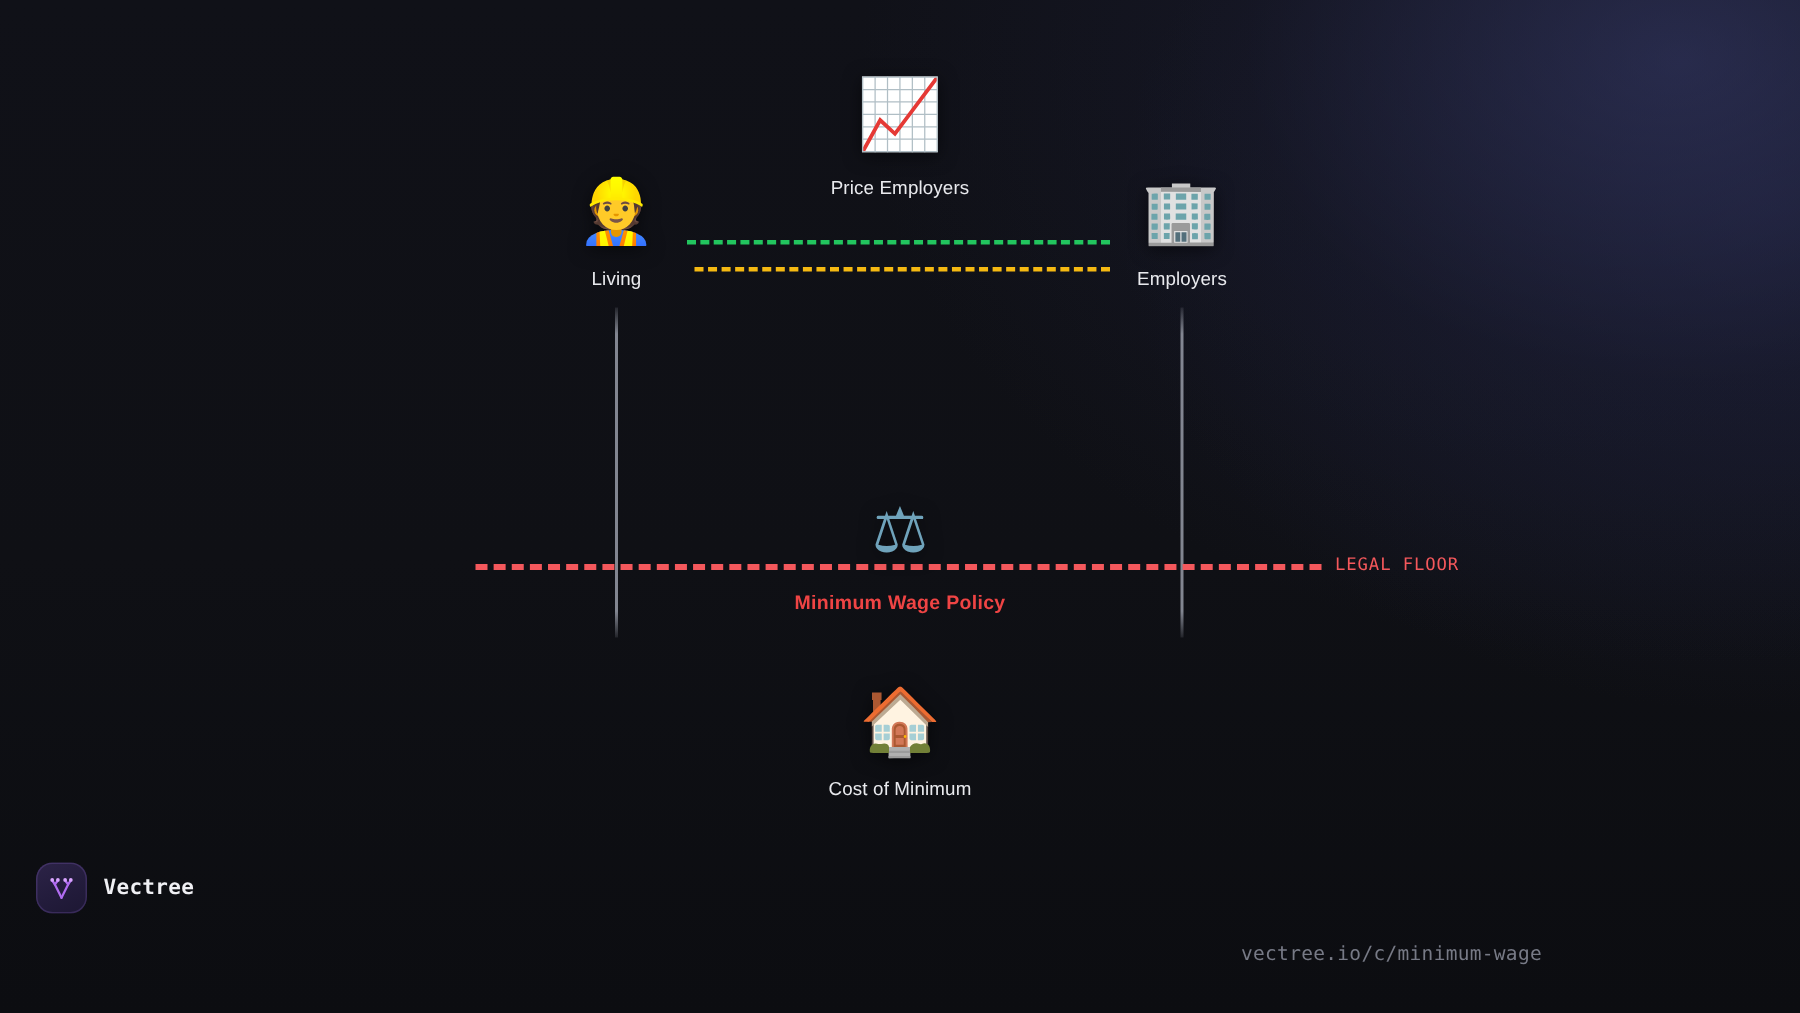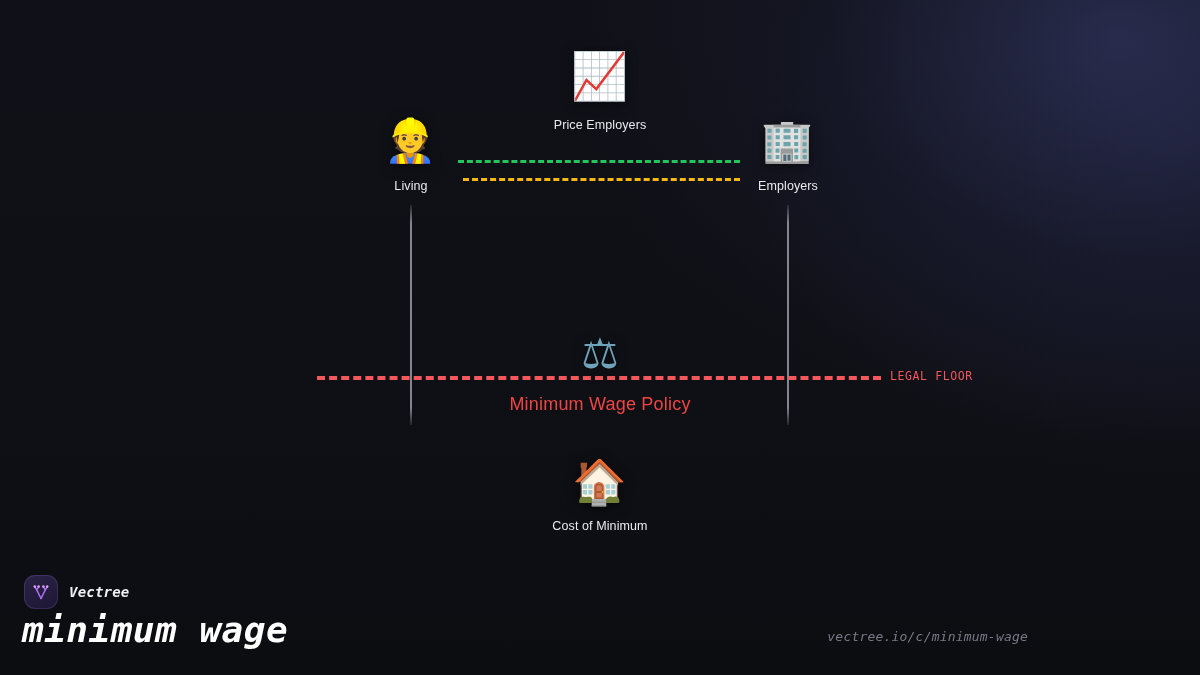--- a/index.html
+++ b/index.html
@@ -67,22 +67,22 @@
   #node-cost      { left: 600px; top: 455px; }
   #node-cost .glyph { font-size: 44px; line-height: 54px; }
   #node-cost .label { margin-top: 10px; }
 
   #node-policy {
     left: 600px; top: 330px;
   }
   #node-policy .glyph { font-size: 42px; line-height: 48px; color: #6fa3bb; }
   #node-policy .label {
     margin-top: 16px;
-    font-size: 18px;
-    font-weight: normal;
+    font-size: 13px;
+    font-weight: bold;
     color: #ef4444;
     letter-spacing: 0.2px;
   }
 
   
   .vline {
     position: absolute;
     width: 2px;
     background: linear-gradient(180deg, rgba(150,154,166,0.15) 0%, rgba(150,154,166,0.85) 8%, rgba(150,154,166,0.85) 92%, rgba(150,154,166,0.15) 100%);
   }
@@ -119,21 +119,20 @@
     white-space: nowrap;
   }
 
   
   #footer {
     position: absolute;
     left: 0;
     bottom: 0;
     width: 1068px;
     height: 110px;
-    font-style: italic;
   }
   #brand-row {
     position: absolute;
     left: 24px;
     top: 10px;
     display: flex;
     align-items: center;
     gap: 11px;
   }
   #brand-mark {
@@ -235,19 +234,18 @@
             <circle cx="4.8" cy="5.6" r="1.25"></circle>
             <circle cx="8.6" cy="5.6" r="1.25"></circle>
             <circle cx="13.4" cy="5.6" r="1.25"></circle>
             <circle cx="17.2" cy="5.6" r="1.25"></circle>
           </g>
         </svg>
       </div>
       <span id="brand-name">Vectree</span>
     </div>
 
-    <div id="page-title">minimum wage</div>
 
     <div id="footer-url">vectree.io/c/minimum-wage</div>
 
   </div>
 
 </div>
 
 </body></html>

